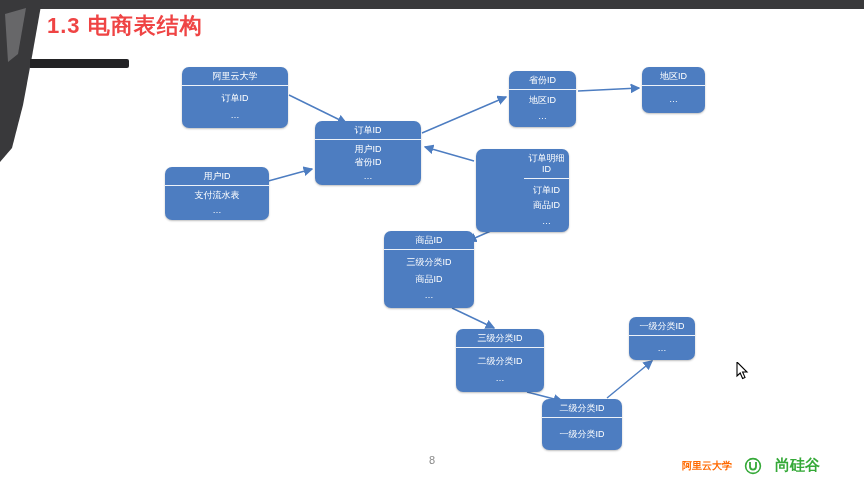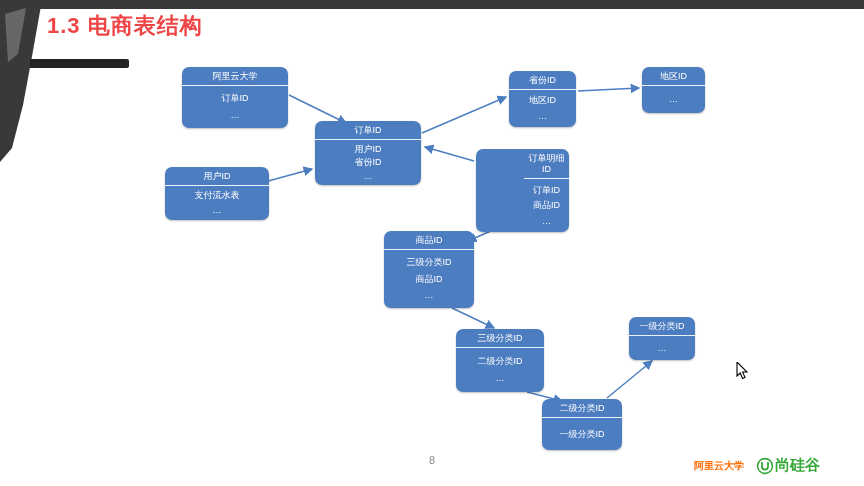--- a/index.html
+++ b/index.html
@@ -42,21 +42,21 @@
   .arrowhead-path{fill:var(--blue);}
   .page-number{
     position:absolute;left:0;right:0;top:454px;text-align:center;
     font-size:11px;color:#8a8a8a;
   }
   .footer-brands{
     position:absolute;right:44px;bottom:11px;
     display:flex;align-items:center;gap:12px;
   }
   .brand-aliyun{font-size:10px;font-weight:bold;color:var(--orange);}
-  .brand-shangguigu-wrap{display:flex;align-items:center;gap:1px;}
+  .brand-shangguigu-wrap{display:flex;align-items:center;gap:13px;}
   .brand-shangguigu{font-size:15px;font-weight:bold;color:var(--green);}
   .mouse-cursor{position:absolute;left:736px;top:362px;}
 </style>
 </head>
 <body>
 
 <div class="topbar"></div>
 
 <svg class="corner-svg" width="140" height="175" viewBox="0 0 140 175">
   <polygon points="0,0 42,0 31,62 23,105 12,148 0,162" fill="#39393b"></polygon>

